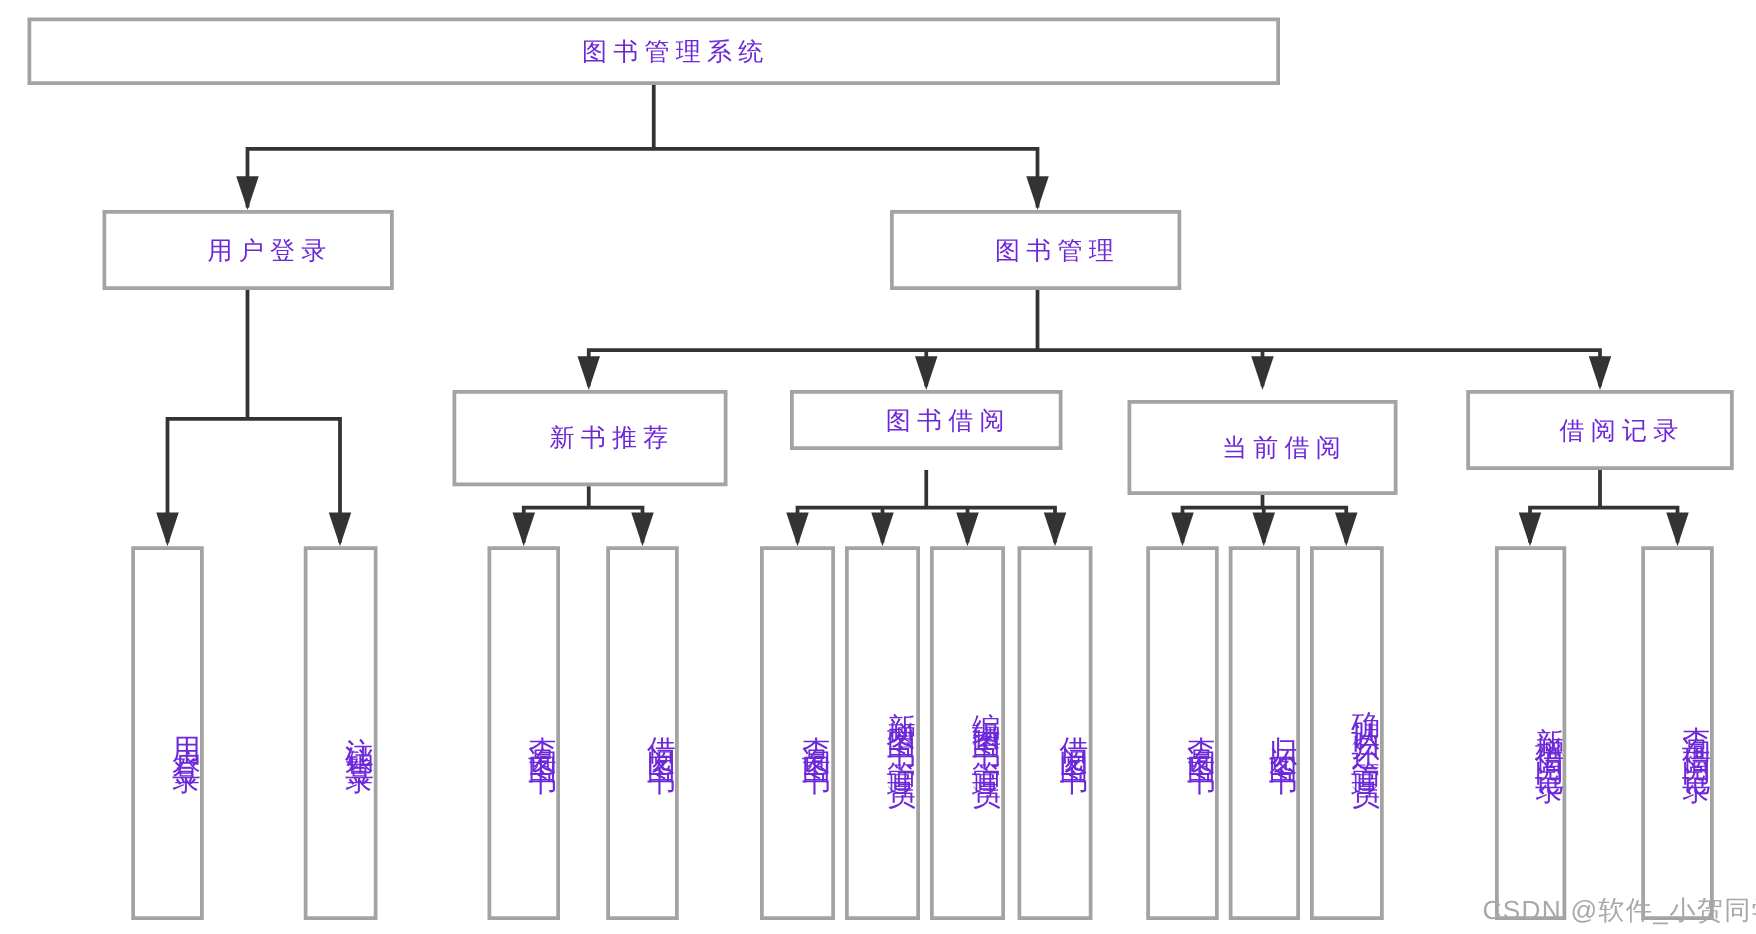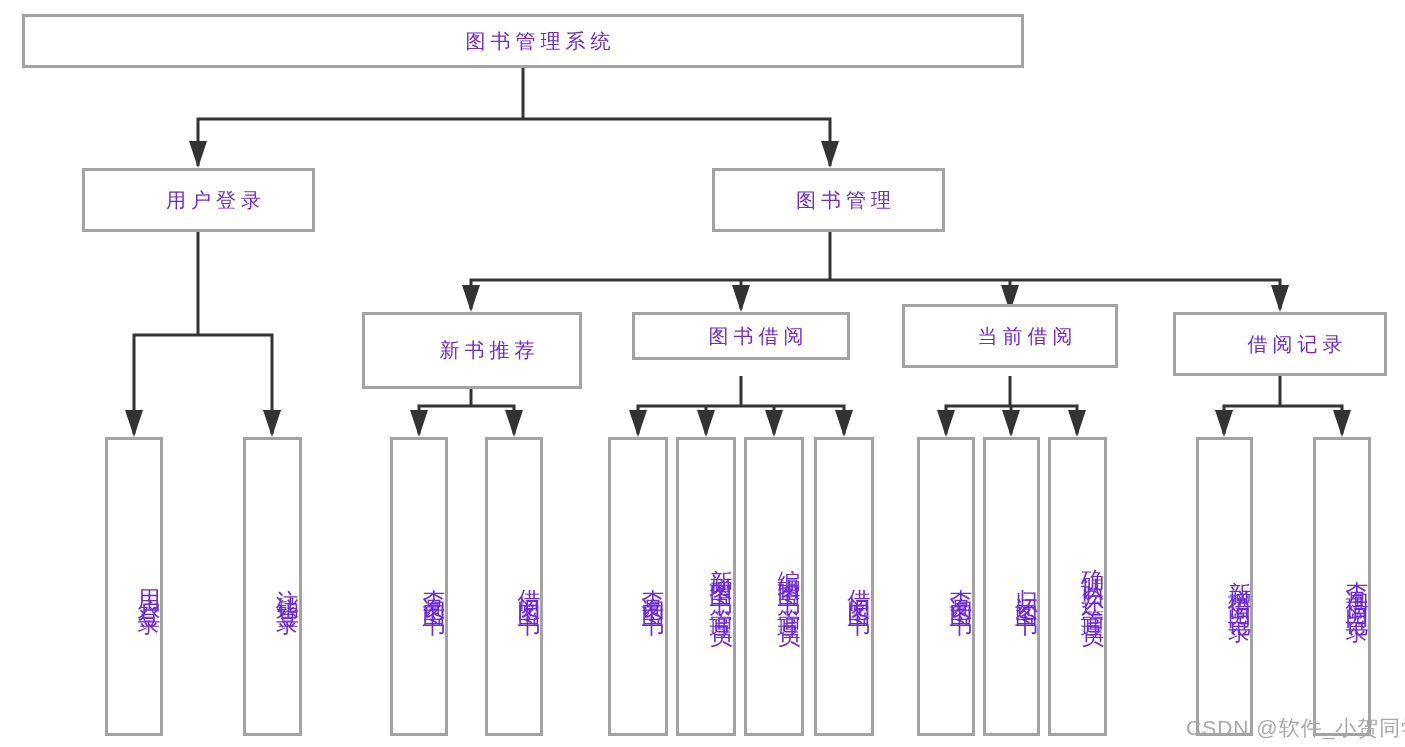--- a/index.html
+++ b/index.html
@@ -111,21 +111,21 @@
     </g>
   </svg>
 
   <div class="box" style="left:22px; top:14px; width:1002px; height:54px;">图书管理系统</div>
 
   <div class="box" style="left:82px; top:168px; width:233px; height:64px;">用户登录</div>
   <div class="box" style="left:712px; top:168px; width:233px; height:64px;">图书管理</div>
 
   <div class="box" style="left:362px; top:312px; width:220px; height:77px;">新书推荐</div>
   <div class="box" style="left:632px; top:312px; width:218px; height:48px;font-family:Liberation Mono, monospace;">图书借阅</div>
-  <div class="box" style="left:902px; top:304px; width:216px; height:64px;">当前借阅</div>
+  <div class="box" style="left:902px; top:320px; width:216px; height:76px;">当前借阅</div>
   <div class="box" style="left:1173px; top:312px; width:214px; height:64px;">借阅记录</div>
 
   <div class="box v" style="left:105px; top:437px; width:58px; height:299px;">用户登录</div>
   <div class="box v" style="left:243px; top:437px; width:59px; height:299px;">注销登录</div>
 
   <div class="box v" style="left:390px; top:437px; width:58px; height:299px;">查询图书</div>
   <div class="box v" style="left:485px; top:437px; width:58px; height:299px;">借阅图书</div>
 
   <div class="box v" style="left:608px; top:437px; width:60px; height:299px;">查询图书</div>
   <div class="box v" style="left:676px; top:437px; width:60px; height:299px;">新增图书（管理员）</div>

